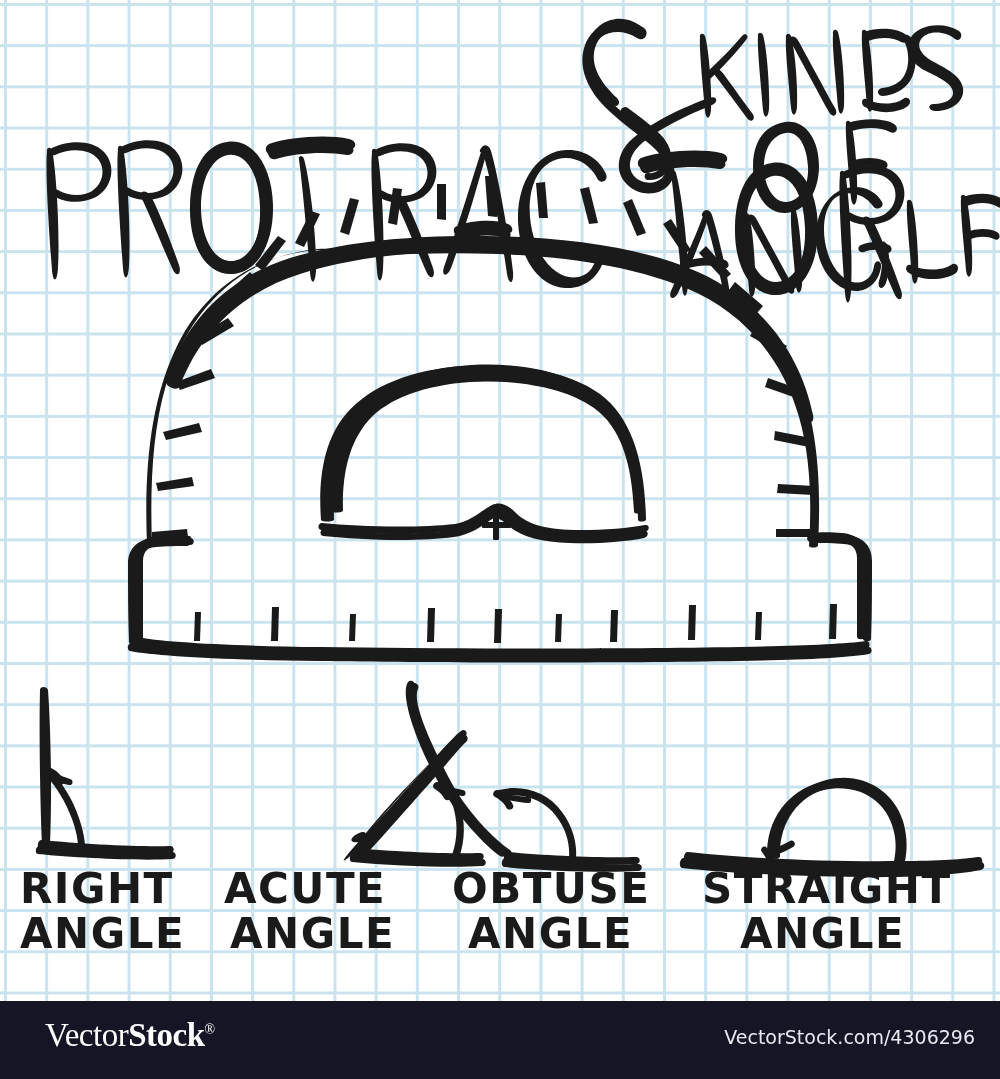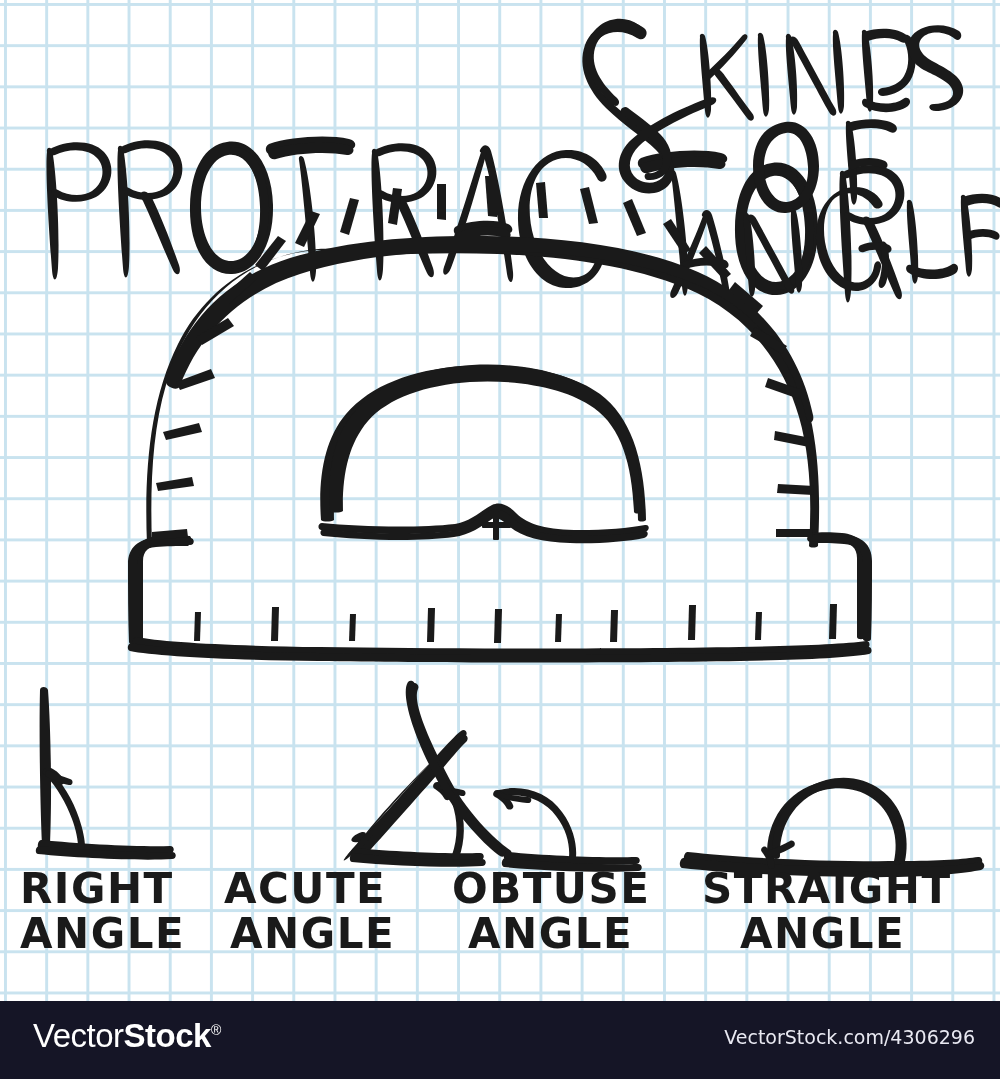--- a/index.html
+++ b/index.html
@@ -29,23 +29,23 @@
     position:absolute;left:0;top:0;width:1000px;height:857px;
   }
   #artboard svg{display:block;}
 
   
   #footer{
     position:absolute;left:0;top:1001px;width:1000px;height:78px;
     background:#151526;
   }
   #logo{
-    position:absolute;left:33px;top:1019px;
+    position:absolute;left:45px;top:1019px;
     color:#ffffff;
-    font-family:Liberation Sans, sans-serif;
+    font-family:Liberation Serif, serif;
     font-size:33px;
     letter-spacing:-0.5px;
     white-space:nowrap;
     line-height:1;
   }
   #logo .lite{font-weight:300;}
   #logo .bold{font-weight:700;}
   #logo .reg{font-size:14px;vertical-align:super;font-weight:400;}
   #url{
     position:absolute;right:25px;top:1028px;

